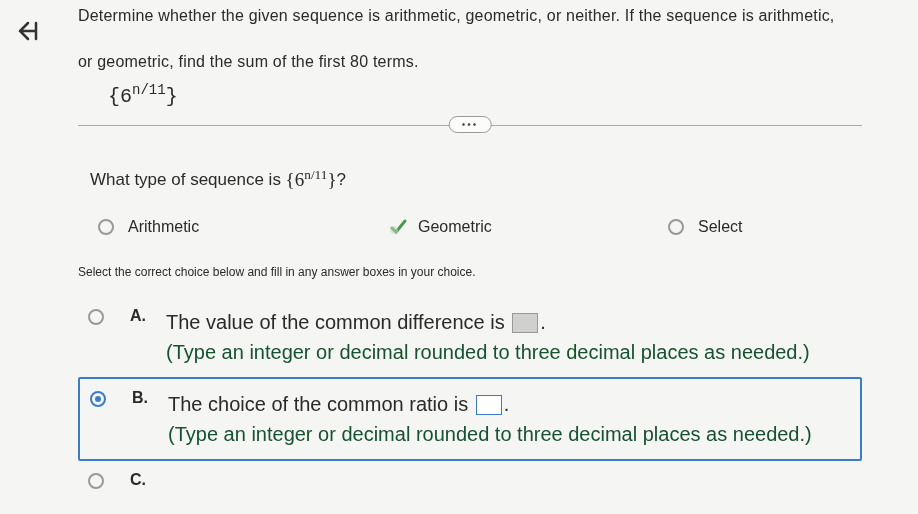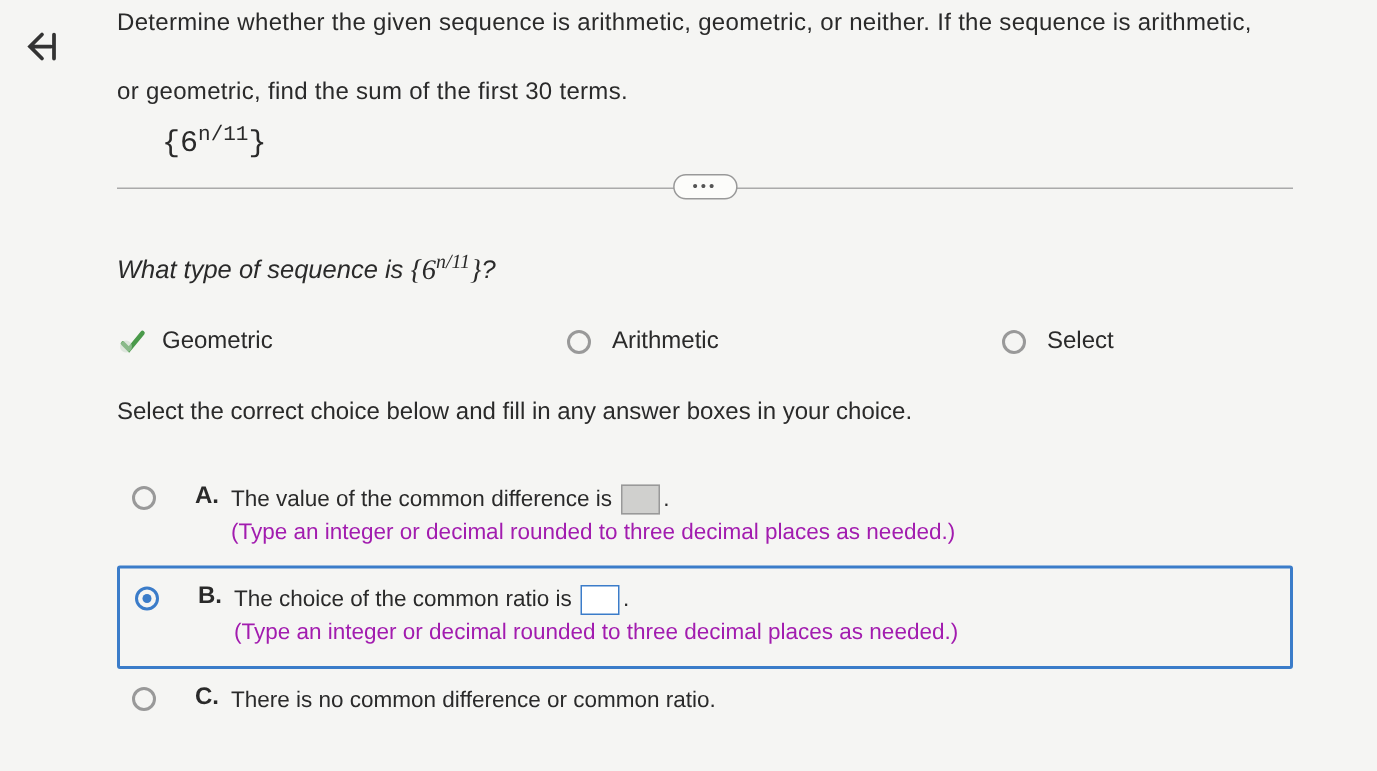--- a/index.html
+++ b/index.html
@@ -50,23 +50,22 @@
       background: #fcfcfa;
       border: 1px solid #999;
       border-radius: 10px;
       padding: 2px 12px;
       font-size: 10px;
       letter-spacing: 2px;
       color: #555;
       cursor: pointer;
     }
     .question-text {
-      margin: 40px 0 26px 0;
+      margin: 40px 0 26px 12px;
       font-size: 17px;
-      font-style: italic;
     }
     .question-text .seq { font-family: 'Times New Roman', serif; font-size: 19px; }
     .radio-row {
       display: flex;
       align-items: center;
       margin-bottom: 28px;
     }
     .radio-item {
       display: flex;
       align-items: center;
@@ -95,22 +94,22 @@
       border-radius: 50%;
     }
     .checkmark {
       width: 20px; height: 20px;
       margin-right: 10px;
       display: inline-block;
       position: relative;
     }
     .checkmark svg { width: 20px; height: 20px; }
     .select-text {
-      font-size: 16px;
-      margin-bottom: 32px;
+      font-size: 12px;
+      margin-bottom: 22px;
     }
     .choice {
       display: flex;
       align-items: flex-start;
       padding: 6px 10px;
       margin-bottom: 4px;
     }
     .choice.selected-box {
       border: 2px solid #3b7cc9;
       border-radius: 2px;
@@ -119,82 +118,83 @@
     .choice-radio {
       flex-shrink: 0;
       margin-top: 2px;
     }
     .choice-label {
       font-weight: bold;
       margin: 0 8px 0 12px;
       flex-shrink: 0;
     }
     .choice-body {
-      font-size: 15px;
+      font-size: 20px;
       line-height: 1.5;
+      margin-left: 12px;
     }
     .answer-box {
       display: inline-block;
       width: 26px;
       height: 20px;
       background: #d0d0ce;
       border: 1px solid #999;
       vertical-align: middle;
       margin: 0 2px;
     }
     .answer-box.active {
       background: #fff;
       border: 1px solid #3b7cc9;
     }
     .hint {
-      color: #a21caf;
+      color: #14532d;
     }
   </style>
 </head>
 <body>
 
 <div class="back-arrow">
   <svg width="26" height="22" viewBox="0 0 26 22">
       <path d="M10 3 L2 11 L10 19 M2 11 L16 11 M18 3 L18 19" stroke="#333" stroke-width="2.5" fill="none" stroke-linecap="round"></path>
     </svg>
 </div>
 
 <div class="content">
   <div class="problem-text">
     <span>Determine whether the given sequence is arithmetic, geometric, or neither. If the sequence is arithmetic,</span><br>
     <br>
-    <span>or geometric, find the sum of the first 30 terms.</span>
+    <span>or geometric, find the sum of the first 80 terms.</span>
   </div>
   <div class="sequence-notation">
     {<span>6</span><span class="super">n/11</span>}
   </div>
 
   <div class="divider">
     <div class="expand-pill">•••</div>
   </div>
 
   <div class="question-text">
     <span>What type of sequence is </span><span class="seq">{<span>6</span><span class="super">n/11</span>}</span><span>?</span>
   </div>
 
   <div class="radio-row">
+    <div class="radio-item arith">
+      <span class="radio-circle"></span>
+      <span>Arithmetic</span>
+    </div>
     <div class="radio-item geo">
       <span class="checkmark">
         <svg viewBox="0 0 20 20">
             <circle cx="10" cy="10" r="8" fill="none" stroke="#5aa05a" stroke-width="0"></circle>
             <path d="M4 11 L8 15 L17 4" stroke="#4a9a4a" stroke-width="3" fill="none" stroke-linecap="round"></path>
             <circle cx="6" cy="13" r="4" fill="#c8d8c8" opacity="0.5"></circle>
           </svg>
       </span>
       <span>Geometric</span>
     </div>
-    <div class="radio-item arith">
-      <span class="radio-circle"></span>
-      <span>Arithmetic</span>
-    </div>
     <div class="radio-item neither">
       <span class="radio-circle"></span>
       <span>Select</span>
     </div>
   </div>
 
   <div class="select-text">Select the correct choice below and fill in any answer boxes in your choice.</div>
 
   <div class="choice">
     <span class="radio-circle choice-radio"></span>
@@ -210,17 +210,14 @@
     <span class="choice-label">B.</span>
     <div class="choice-body">
       <span>The choice of the common ratio is </span><span class="answer-box active"></span><span>.</span><br>
       <span class="hint">(Type an integer or decimal rounded to three decimal places as needed.)</span>
     </div>
   </div>
 
   <div class="choice">
     <span class="radio-circle choice-radio"></span>
     <span class="choice-label">C.</span>
-    <div class="choice-body">
-      <span>There is no common difference or common ratio.</span>
-    </div>
   </div>
 </div>
 
 </body></html>

